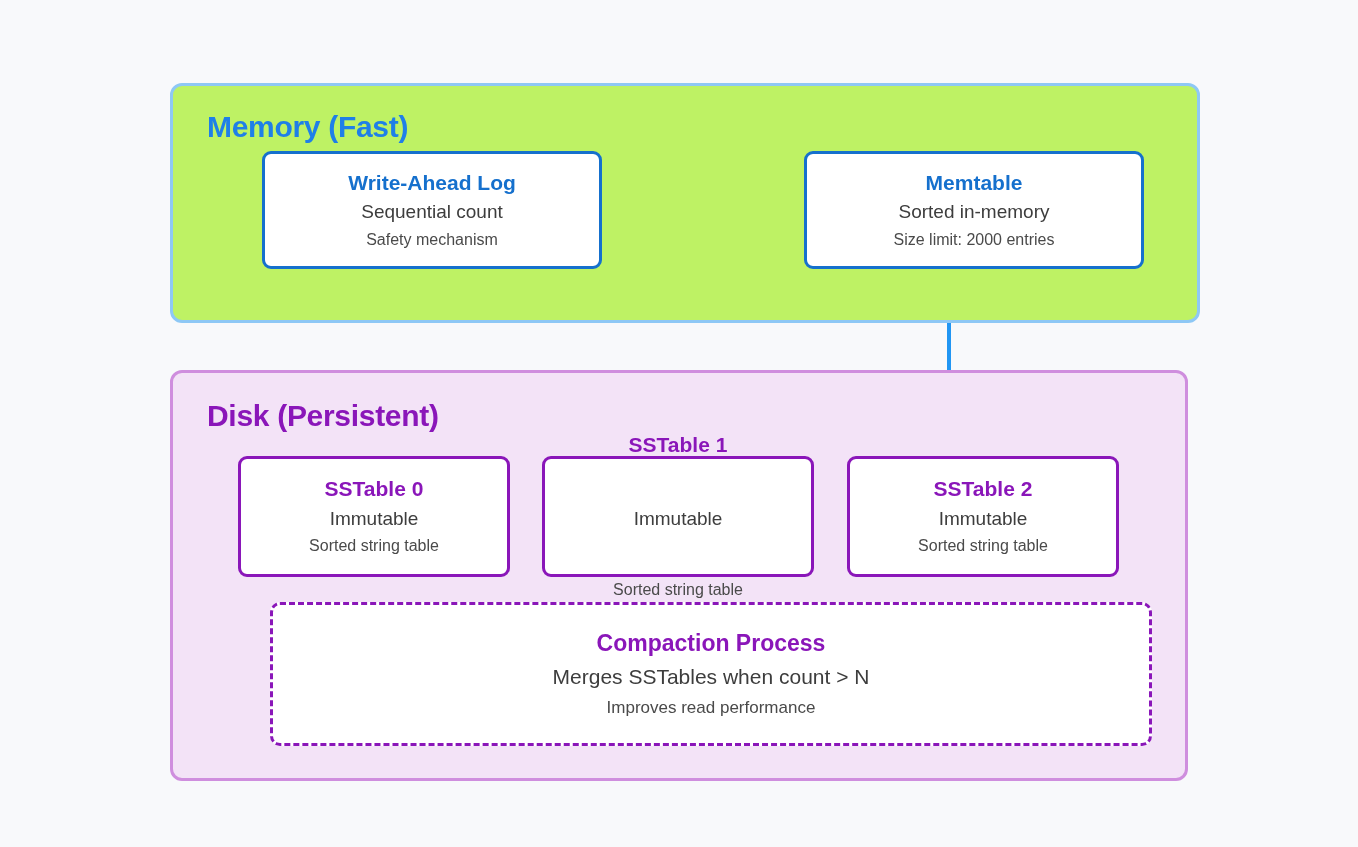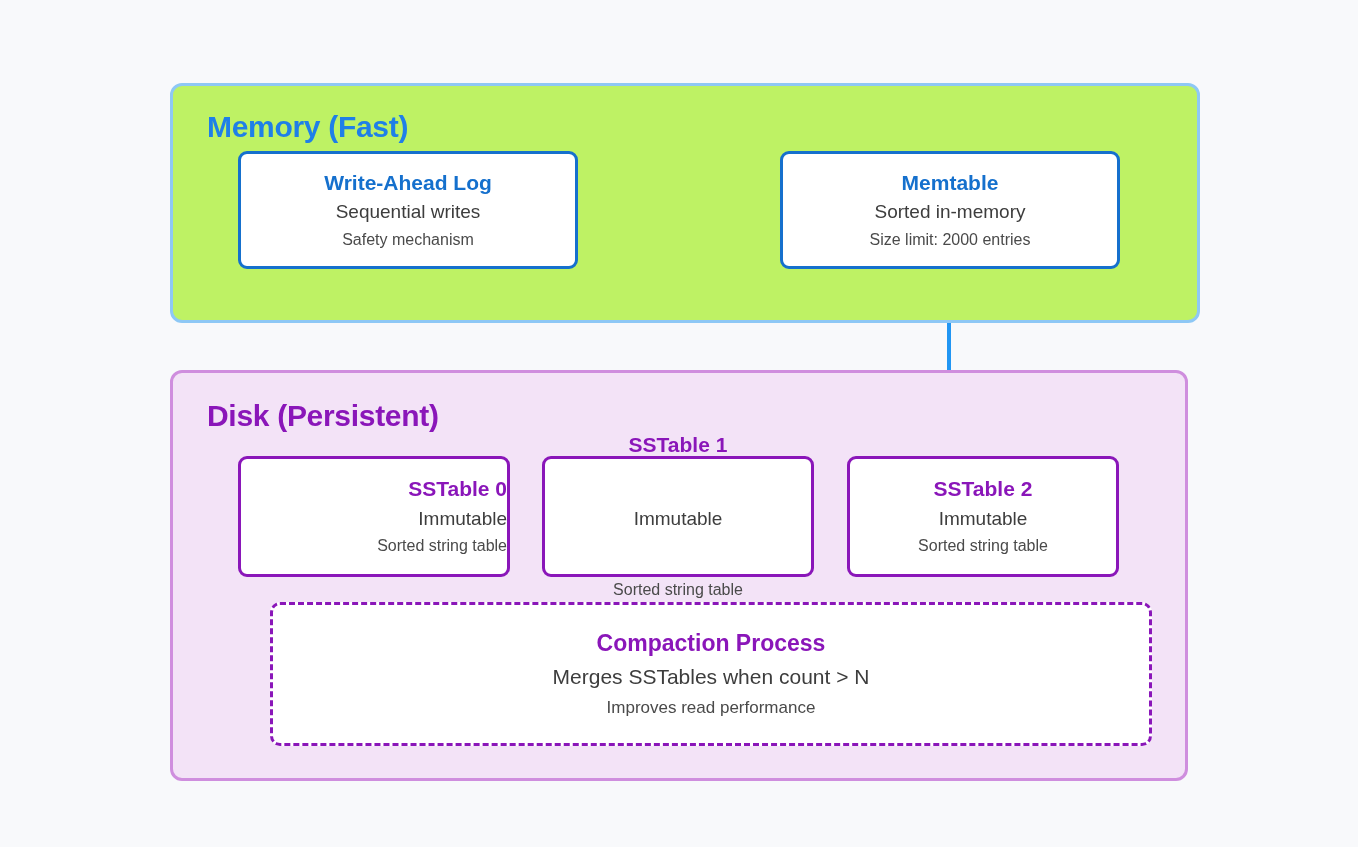--- a/index.html
+++ b/index.html
@@ -58,21 +58,21 @@
     position: absolute;
     background: #ffffff;
     border-radius: 9px;
     box-sizing: border-box;
     display: flex;
     flex-direction: column;
     align-items: center;
     justify-content: center;
     text-align: center;
   }
-  .node.blue { border: 3px solid #1570cd; }
+  .node.blue { border: 3px solid #1570cd; margin-left: 24px; }
   .node.purple { border: 3px solid #8a16b9; }
   .node.dashed {
     border: 3px dashed #8a16b9;
     border-radius: 10px;
     margin-left: 32px;
   }
   .node-title {
     font-size: 21px;
     font-weight: bold;
     line-height: 1.15;
@@ -87,21 +87,21 @@
     line-height: 1.2;
     margin-bottom: 6px;
   }
   .node-sub2 {
     font-size: 16px;
     color: #4a4a4a;
     line-height: 1.2;
   }
   #wal-node   { left: 238px; top: 151px; width: 340px; height: 118px; }
   #memtable-node { left: 780px; top: 151px; width: 340px; height: 118px; }
-  #sstable0-node { left: 238px; top: 456px; width: 272px; height: 121px; align-items: flex-end; }
+  #sstable0-node { left: 238px; top: 456px; width: 272px; height: 121px; }
   #sstable1-node { left: 542px; top: 456px; width: 272px; height: 121px; gap: 44px; }
   #sstable2-node { left: 847px; top: 456px; width: 272px; height: 121px; }
   #compaction-node {
     left: 238px; top: 602px;
     width: 882px; height: 144px;
   }
   #compaction-node .node-title { font-size: 23px; margin-bottom: 8px; }
   #compaction-node .node-sub1 { font-size: 21px; margin-bottom: 8px; }
   #compaction-node .node-sub2 { font-size: 17px; }
   svg.edges {
@@ -143,21 +143,21 @@
   <div class="panel" id="memory-panel">
     <div class="panel-title" id="memory-title">Memory (Fast)</div>
   </div>
 
   <div class="panel" id="disk-panel">
     <div class="panel-title" id="disk-title">Disk (Persistent)</div>
   </div>
 
   <div class="node blue" id="wal-node">
     <div class="node-title">Write-Ahead Log</div>
-    <div class="node-sub1">Sequential writes</div>
+    <div class="node-sub1">Sequential count</div>
     <div class="node-sub2">Safety mechanism</div>
   </div>
 
   <div class="node blue" id="memtable-node">
     <div class="node-title">Memtable</div>
     <div class="node-sub1">Sorted in-memory</div>
     <div class="node-sub2">Size limit: 2000 entries</div>
   </div>
 
   <div class="node purple" id="sstable0-node">

